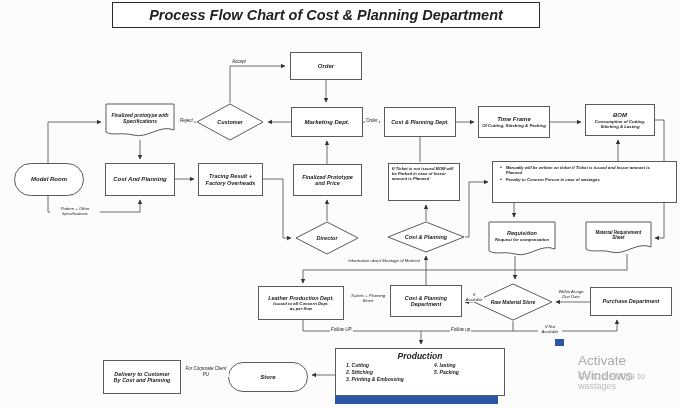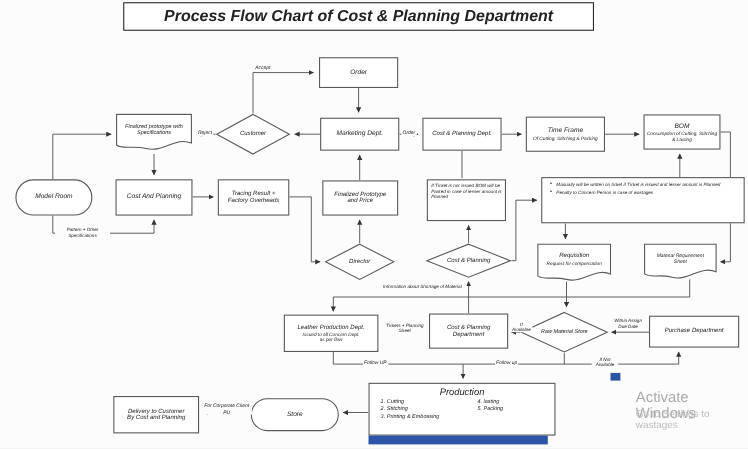--- a/index.html
+++ b/index.html
@@ -1,19 +1,19 @@
 <!DOCTYPE html>
 <html><head>
 <meta charset="utf-8">
 <style>
   html,body{margin:0;padding:0;background:#e8e8e8;}
   .canvas{position:relative;width:680px;height:408px;background:#fcfcfc;overflow:hidden;
           font-family:"Liberation Sans",sans-serif;color:#222;}
   .wires{position:absolute;left:0;top:0;width:680px;height:408px;z-index:1;}
-  .node{position:absolute;z-index:2;box-sizing:border-box;}
+  .node{position:absolute;z-index:2;box-sizing:border-box;font-weight:bold;}
   .box{background:#fff;border:1px solid #5a5a5a;display:flex;flex-direction:column;
        align-items:center;justify-content:center;text-align:center;font-style:italic;}
   .stadium{border-radius:18px;}
   .dia svg,.doc svg{position:absolute;left:0;top:0;}
   .dia .lbl,.doc .lbl{position:absolute;left:0;top:0;right:0;bottom:0;display:flex;
        flex-direction:column;align-items:center;justify-content:center;text-align:center;font-style:italic;}
   .doc .lbl{bottom:8px;}
   .f7{font-size:7px;line-height:8px;}
   .f6{font-size:6px;line-height:7px;}
   .f55{font-size:5.5px;line-height:6.5px;}

